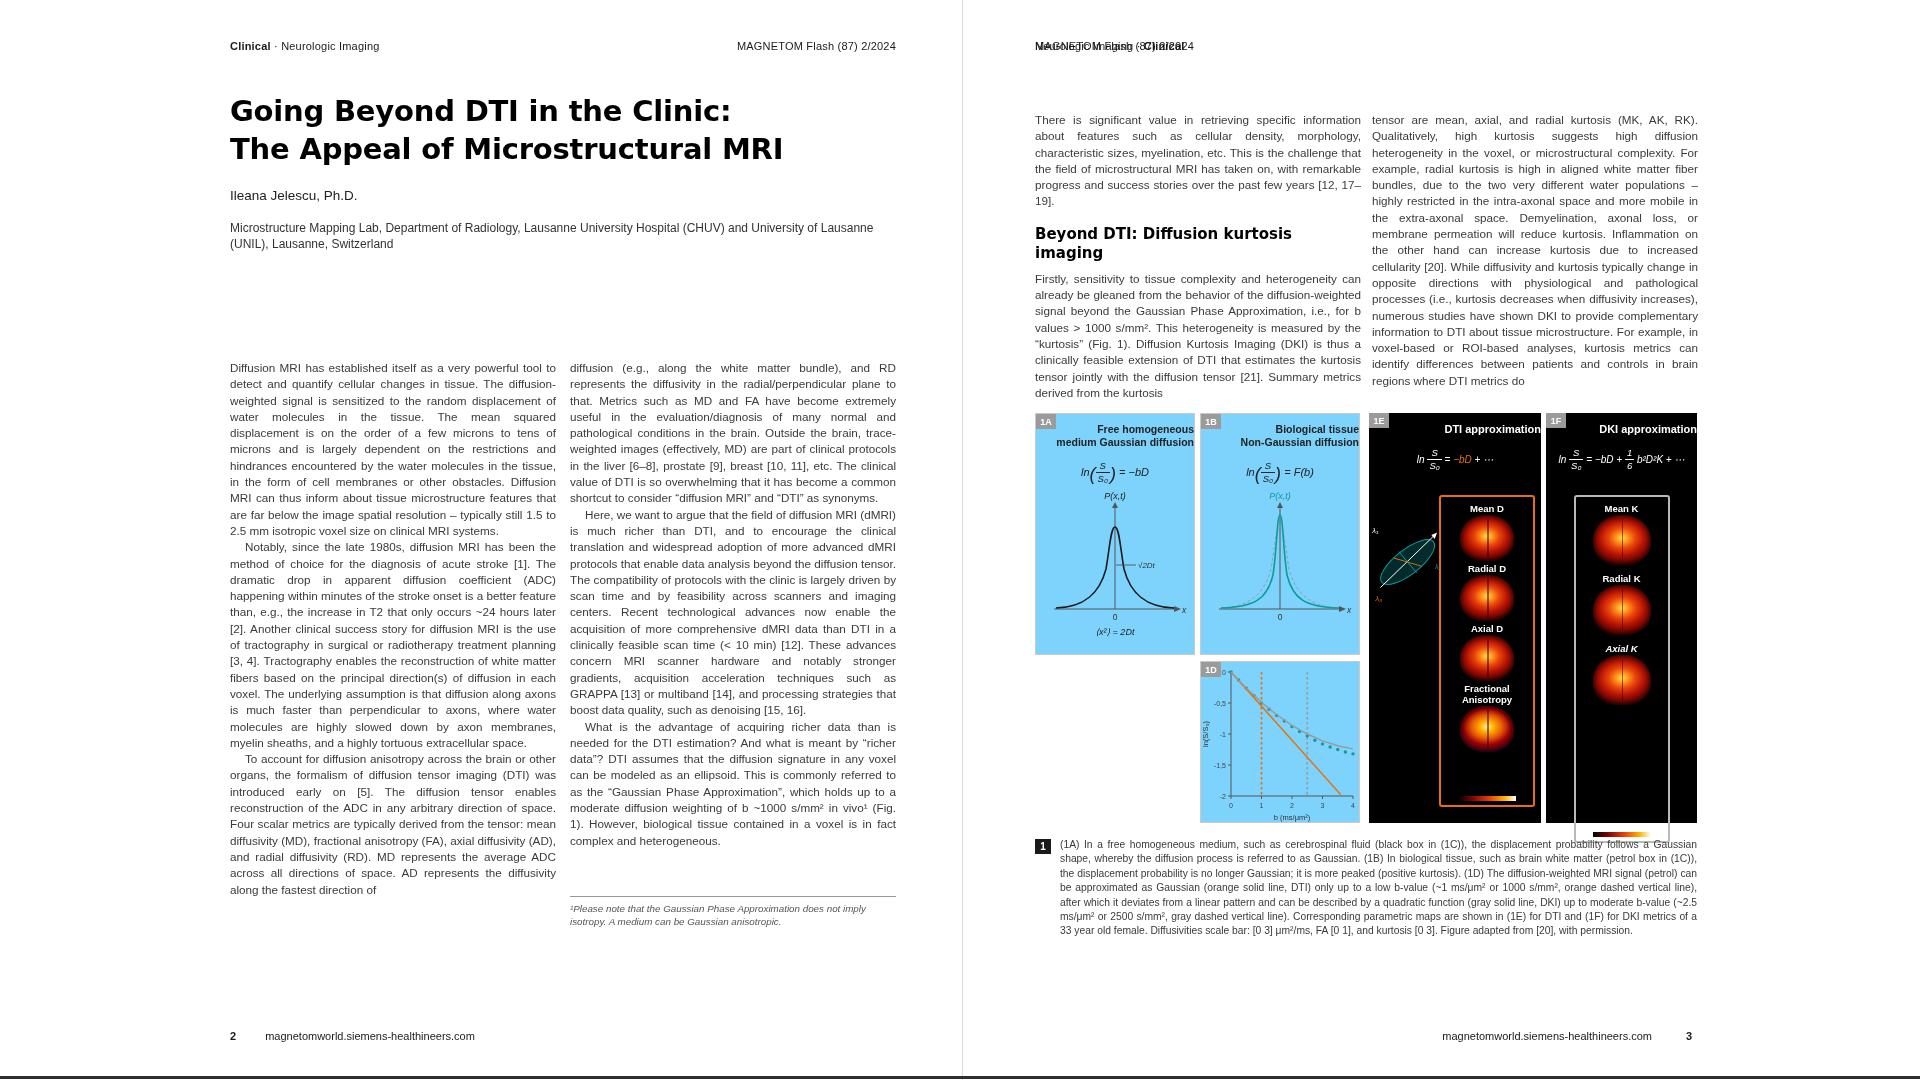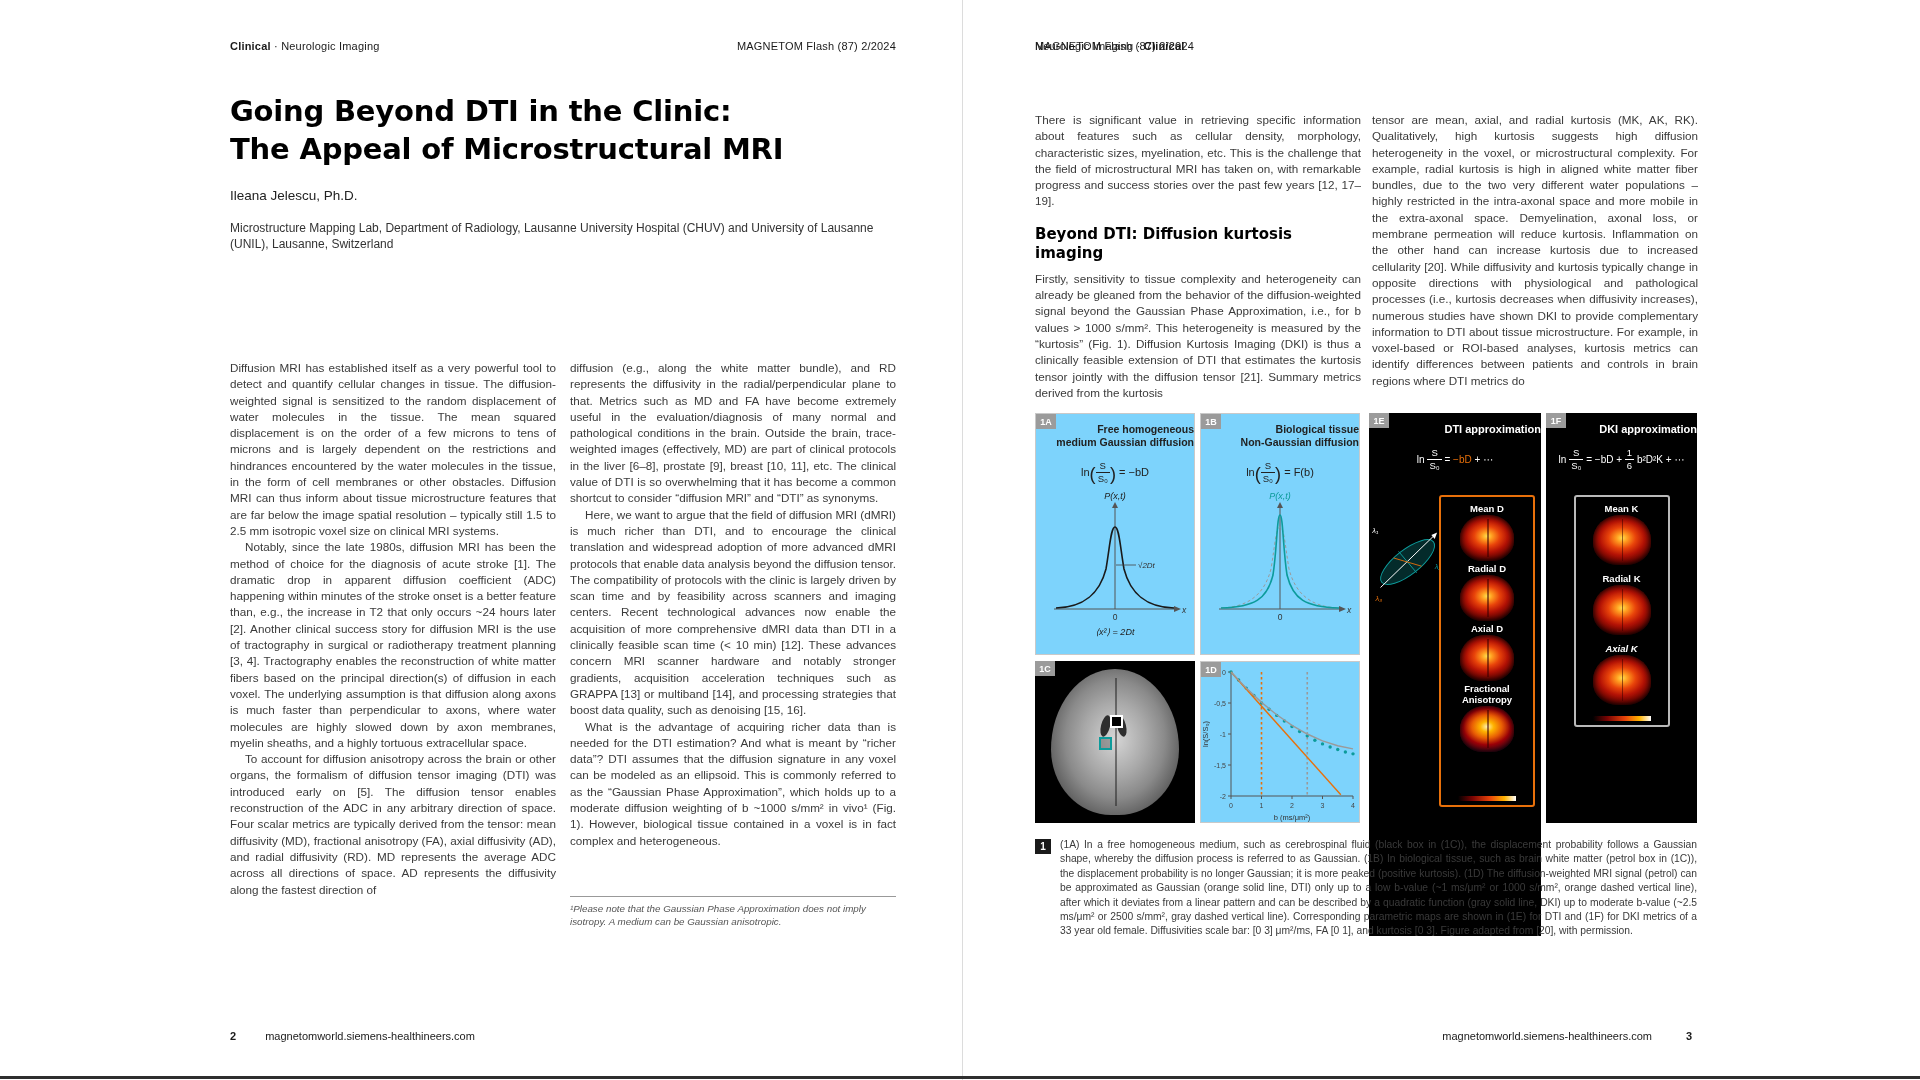--- a/index.html
+++ b/index.html
@@ -23,21 +23,21 @@
   .sec-heading{font-family:"DejaVu Sans",sans-serif;font-size:15px;font-weight:800;color:#000;margin:15px 0 8px 0;text-align:left;line-height:19px;}
   .footnote{position:absolute;left:570px;top:896px;width:326px;border-top:1px solid #999;padding-top:5px;font-size:9.8px;line-height:13px;font-style:italic;color:#555;text-align:left;}
   
   .figure{position:absolute;left:1035px;top:413px;width:662px;height:410px;}
   .panel{position:absolute;box-sizing:border-box;}
   .panel.white{background:#7dd3fc;border:1px solid #c9c9c9;}
   .panel.black{background:#000;}
   .tag{position:absolute;top:0;left:0;width:20px;height:15px;background:#9b9b9b;color:#fff;font-size:9px;font-weight:700;display:flex;align-items:center;justify-content:center;z-index:3;}
   .ptitle{margin-top:9px;text-align:right;font-weight:700;font-size:10.5px;line-height:13px;color:#222;}
   .panel.black .ptitle{color:#fff;font-size:11px;margin-top:10px;}
-  .formula{text-align:center;font-size:11px;margin-top:12px;color:#222;white-space:nowrap;}
+  .formula{text-align:center;font-style:italic;font-size:11px;margin-top:12px;color:#222;white-space:nowrap;}
   .panel.black .formula{color:#fff;}
   .formula .orange{color:#e8700a;}
   .frac{display:inline-block;vertical-align:-6px;text-align:center;font-size:9.5px;line-height:1;}
   .frac .num{display:block;border-bottom:1px solid currentColor;padding:0 2px 1px;}
   .frac .den{display:block;padding:1px 2px 0;}
   .bigparen{font-size:165%;font-weight:300;vertical-align:-4px;}
   
   .maps-box{position:absolute;display:flex;flex-direction:column;align-items:center;box-sizing:border-box;padding:4px 0;}
   .maps-box.orange-frame{border:2.5px solid #e8700a;border-radius:3px;}
   .maps-box.gray-frame{border:2.5px solid #b9b9b9;border-radius:3px;}
@@ -157,30 +157,20 @@
         <polygon points="75,15 72,21 78,21" fill="#555"></polygon>
         <line x1="14" y1="122" x2="136" y2="122" stroke="#555" stroke-width="1"></line>
         <polygon points="141,122 134,119 134,125" fill="#555"></polygon>
         <path d="M16,121 C46,120 60,105 66,82 C70,58 71,40 75,40 C79,40 80,58 84,82 C90,105 104,120 134,121" fill="none" stroke="#9a9a9a" stroke-width="1" stroke-dasharray="3,2.5"></path>
         <path d="M16,121 C50,120 62,112 68,88 C72,62 72,28 75,28 C78,28 78,62 82,88 C88,112 100,120 134,121" fill="none" stroke="#0d9b9b" stroke-width="1.6"></path>
         <text x="75" y="133" text-anchor="middle" font-size="8.5" fill="#333">0</text>
         <text x="142" y="126" font-size="8.5" font-style="italic" fill="#333">x</text>
       </svg>
     </div>
 
-    <div class="panel black" style="left:0;top:248px;width:160px;height:162px;">
-      <div class="tag">1C</div>
-      <div class="mri">
-        <div class="vent" style="left:50px;top:46px;transform:rotate(14deg);"></div>
-        <div class="vent" style="left:66px;top:46px;transform:rotate(-14deg);"></div>
-        <div style="position:absolute;left:50%;top:6%;width:1.5px;height:88%;background:rgba(30,30,30,.5);"></div>
-        <div class="roi-black"></div>
-        <div class="roi-petrol"></div>
-      </div>
-    </div>
 
     <div class="panel white" style="left:165px;top:248px;width:160px;height:162px;">
       <div class="tag">1D</div>
       <svg id="plot1d" width="160" height="162" viewBox="0 0 160 162">
           <line x1="30" y1="10" x2="30" y2="134" stroke="#555" stroke-width="1"></line>
           <line x1="30" y1="134" x2="152" y2="134" stroke="#555" stroke-width="1"></line>
           <line x1="30" y1="134" x2="30" y2="137" stroke="#555" stroke-width="1"></line>
           <text x="30" y="146" text-anchor="middle" font-size="7" fill="#444">0</text>
           <line x1="60.5" y1="134" x2="60.5" y2="137" stroke="#555" stroke-width="1"></line>
           <text x="60.5" y="146" text-anchor="middle" font-size="7" fill="#444">1</text>
@@ -219,21 +209,21 @@
           <circle cx="136.75" cy="87.5" r="1.7" fill="#0d9b9b"></circle>
           <circle cx="144.375" cy="89.98" r="1.7" fill="#0d9b9b"></circle>
           <circle cx="152" cy="91.84" r="1.7" fill="#0d9b9b"></circle>
           <polyline points="30,10 139.8,132.76" fill="none" stroke="#e8700a" stroke-width="1.4"></polyline>
           <polyline points="30,10 45.25,26.12 60.5,40.379999999999995 75.75,52.779999999999994 91,63.32 106.25,72 121.5,78.82000000000001 136.75,83.78 152,86.88" fill="none" stroke="#9a9a9a" stroke-width="1.4"></polyline>
           <text x="7" y="72" font-size="7.5" fill="#333" text-anchor="middle" transform="rotate(-90 7 72)">ln(S/S₀)</text>
           <text x="91" y="158" font-size="7.5" fill="#333" text-anchor="middle">b (ms/μm²)</text>
         </svg>
     </div>
 
-    <div class="panel black" style="left:334px;top:0;width:172px;height:523px;">
+    <div class="panel black" style="left:334px;top:0;width:172px;height:410px;">
       <div class="tag">1E</div>
       <div class="ptitle">DTI approximation</div>
       <div class="formula" style="font-size:10px;">
         <span>ln</span>
         <span class="frac"><span class="num">S</span><span class="den">S₀</span></span>
         <span>=</span>
         <span class="orange">−bD</span>
         <span>+ ⋯</span>
       </div>
       <svg width="78" height="115" viewBox="0 0 95 115" style="position:absolute;left:0;top:92px;">
@@ -262,21 +252,21 @@
     <div class="panel black" style="left:511px;top:0;width:151px;height:410px;">
       <div class="tag">1F</div>
       <div class="ptitle">DKI approximation</div>
       <div class="formula" style="font-size:10px;">
         <span>ln</span>
         <span class="frac"><span class="num">S</span><span class="den">S₀</span></span>
         <span>= −bD +</span>
         <span class="frac"><span class="num">1</span><span class="den">6</span></span>
         <span>b²D²K + ⋯</span>
       </div>
-      <div class="maps-box gray-frame" style="left:50%;transform:translateX(-50%);top:82px;width:96px;height:232px;">
+      <div class="maps-box gray-frame" style="left:50%;transform:translateX(-50%);top:82px;width:96px;height:348px;">
         <div class="map-label">Mean K</div>
         <div class="brain" style="width:58px;height:50px;"></div>
         <div class="map-label" style="margin-top:8px;">Radial K</div>
         <div class="brain" style="width:58px;height:50px;"></div>
         <div class="map-label" style="margin-top:8px;font-style:italic;">Axial K</div>
         <div class="brain" style="width:58px;height:50px;"></div>
         <div class="scalebar"></div>
       </div>
     </div>
   </div>

